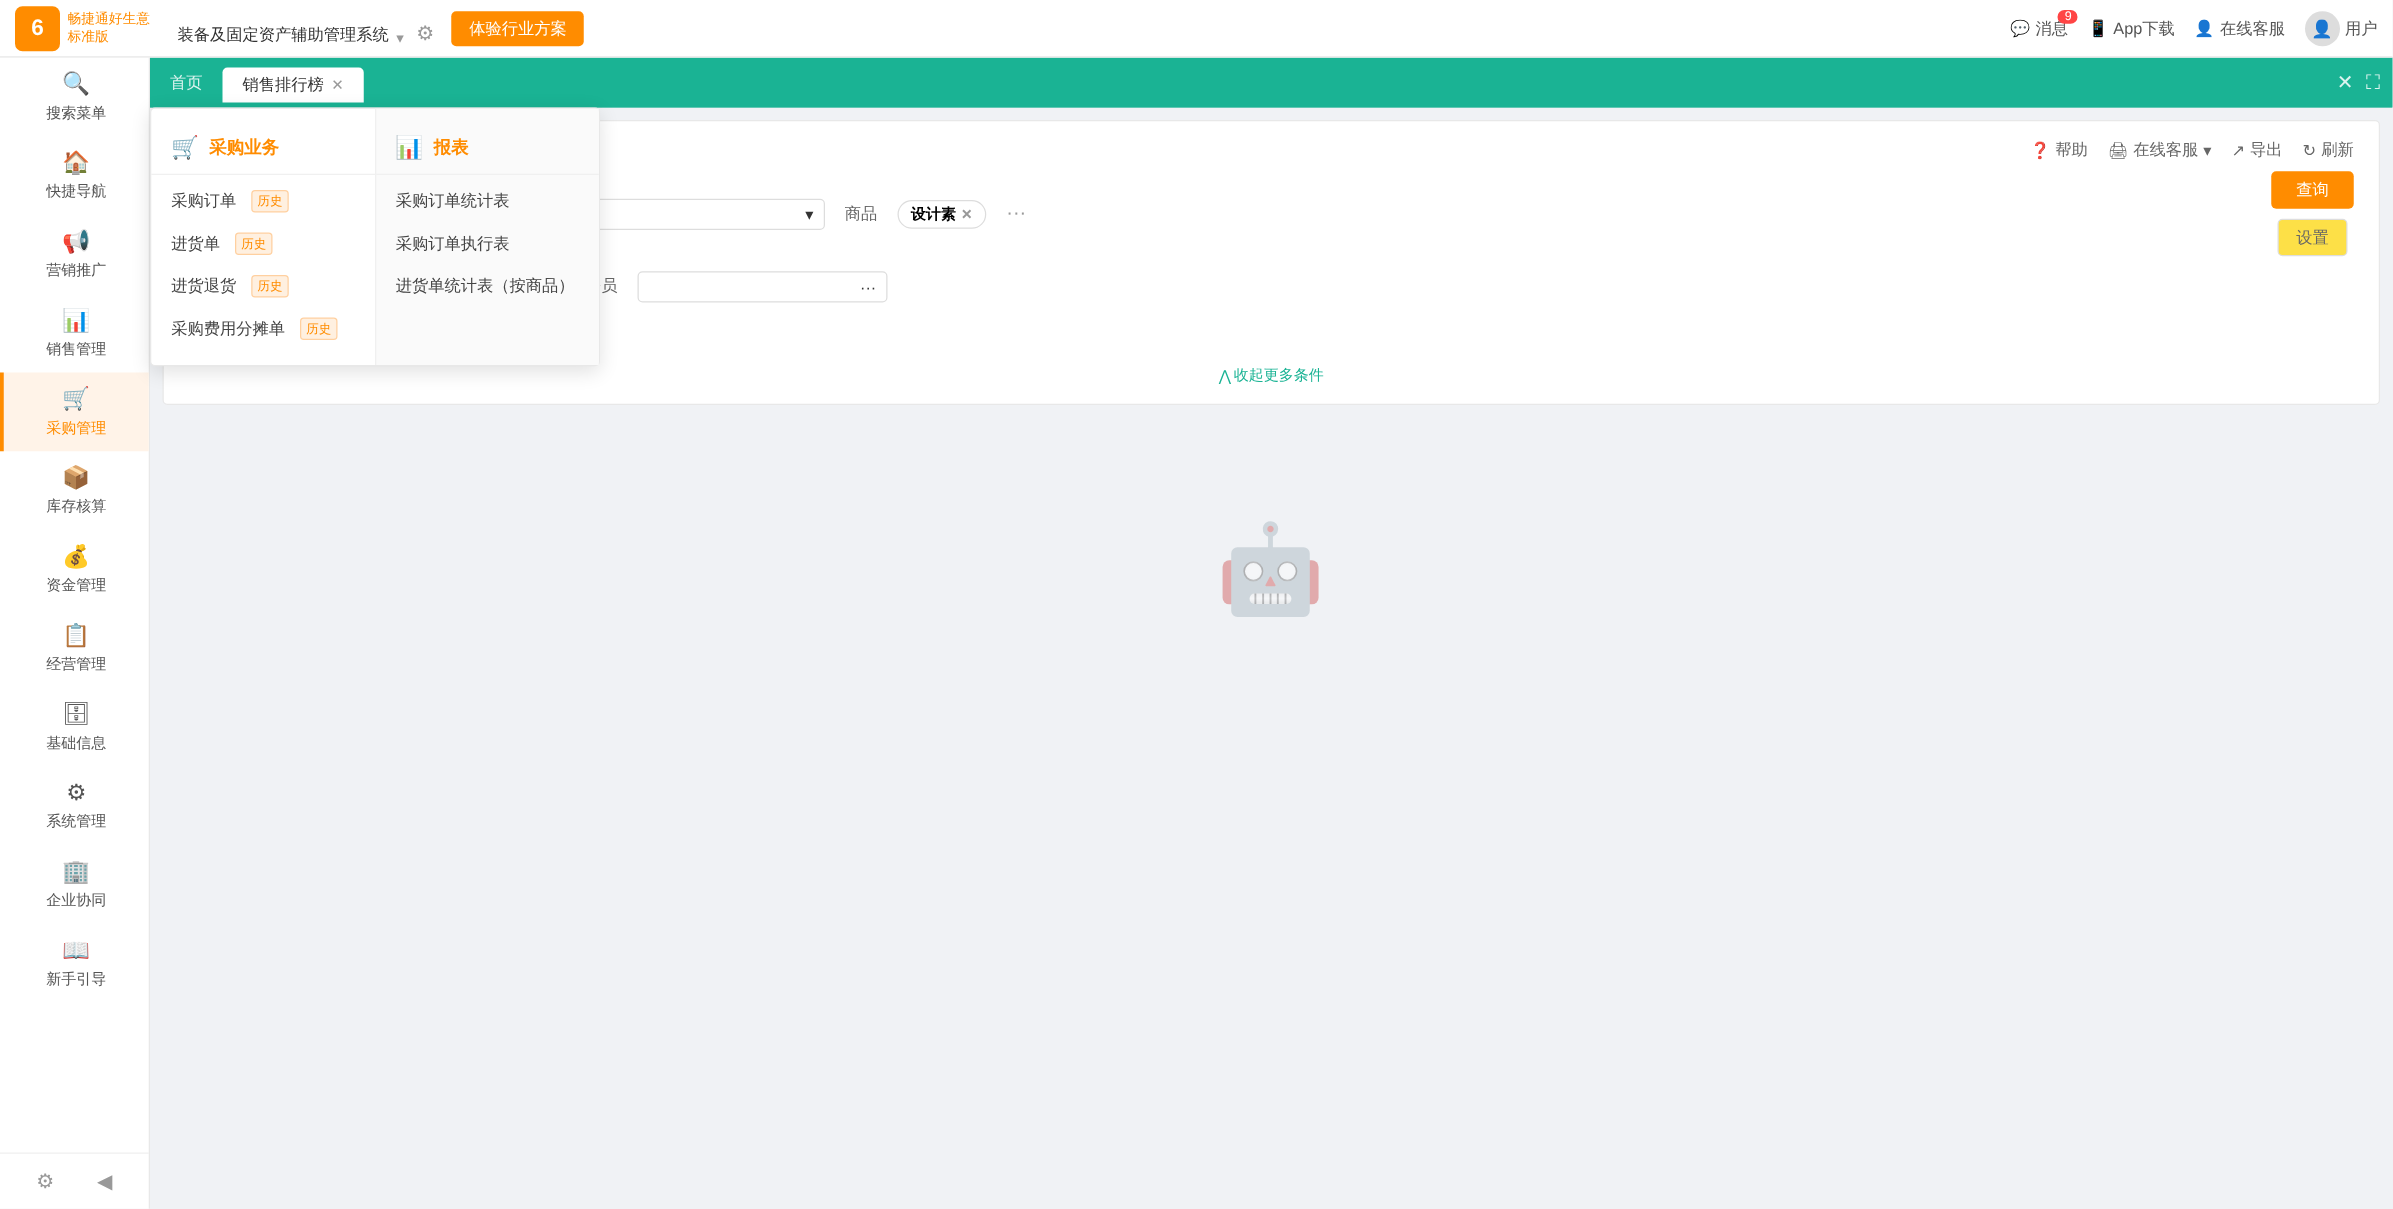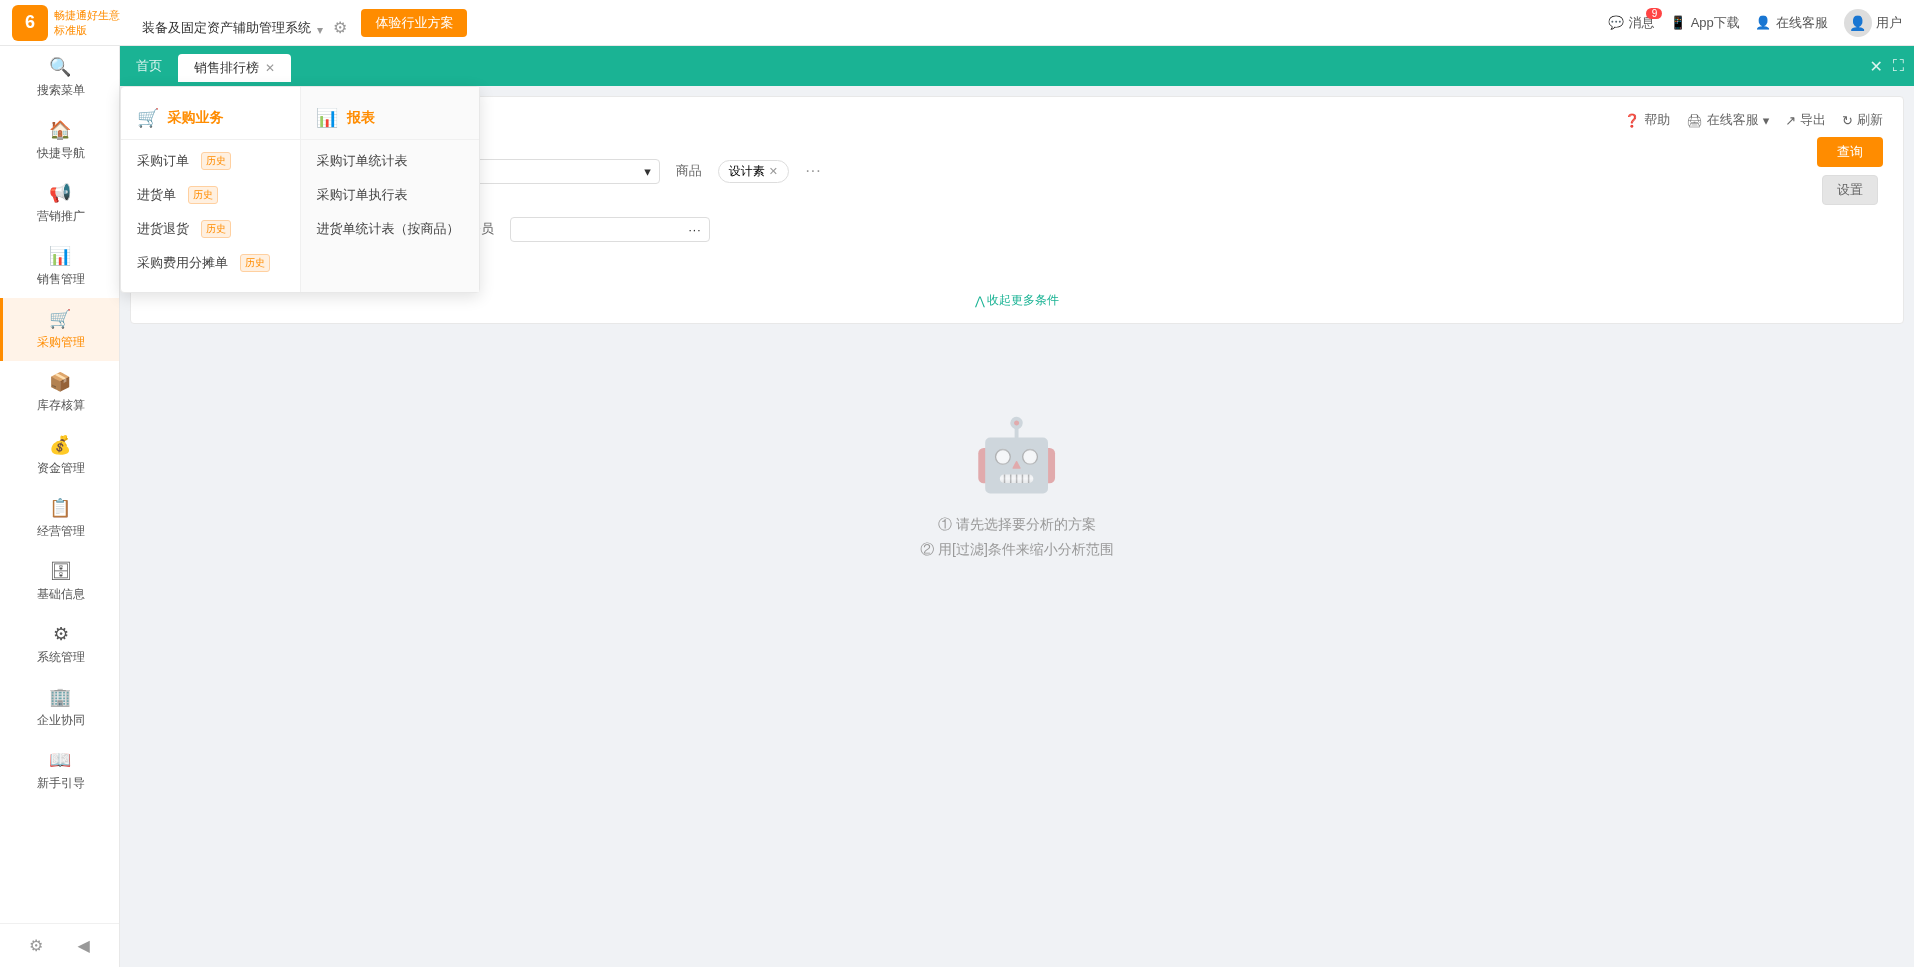--- a/index.html
+++ b/index.html
@@ -75,21 +75,21 @@
       border: 1px solid #ddd; border-radius: 4px; padding: 4px 8px;
       font-size: 13px; color: #333; background: #fff; min-width: 200px;
       display: flex; align-items: center; gap: 4px; cursor: pointer;
     }
     .date-range { display: flex; align-items: center; gap: 6px; }
     .date-btn { font-size: 12px; color: #1ab394; cursor: pointer; }
     .chip { background: #fff; border: 1px solid #ddd; border-radius: 12px; padding: 2px 10px; font-size: 12px; display: flex; align-items: center; gap: 4px; }
     .chip-remove { color: #999; cursor: pointer; font-size: 11px; }
     .toolbar-btn { display: flex; align-items: center; gap: 4px; color: #666; font-size: 13px; cursor: pointer; }
     .search-btn { background: #ff8c00; color: white; border: none; border-radius: 4px; padding: 6px 20px; font-size: 13px; cursor: pointer; }
-    .settings-btn { border: 1px solid #ddd; background: #e5e5e5; color: #666; border-radius: 4px; padding: 5px 14px; font-size: 13px; cursor: pointer; }
+    .settings-btn { border: 1px solid #ddd; background: #fde047; color: #666; border-radius: 4px; padding: 5px 14px; font-size: 13px; cursor: pointer; }
     .filter-actions { display: flex; flex-direction: column; align-items: flex-end; gap: 6px; }
     .collapse-btn { color: #1ab394; font-size: 12px; cursor: pointer; display: flex; align-items: center; gap: 2px; }
     .dots-btn { color: #999; font-size: 16px; cursor: pointer; }
 
     
     .empty-state {
       display: flex; flex-direction: column; align-items: center; justify-content: center;
       padding: 80px 20px; gap: 16px;
     }
     .empty-text { color: #999; font-size: 14px; line-height: 1.8; text-align: center; }
@@ -259,21 +259,21 @@
         <span class="date-btn">更多</span>
         <span class="date-btn">自定义</span>
         <span style="color:#333; font-size:13px;">~2024-12-31</span>
       </div>
       <span class="filter-label">单据状态</span>
       <div class="filter-select" style="min-width:200px; justify-content: space-between;">
         <span></span>
         <span>▾</span>
       </div>
       <span class="filter-label">商品</span>
-      <div style="display:flex; gap:6px;">
+      <div style="display:flex; gap:6px;font-weight:bold;">
         <div class="chip">
           <span>设计素</span>
           <span class="chip-remove">✕</span>
         </div>
       </div>
       <span class="dots-btn">···</span>
       <div class="filter-actions" style="margin-left: auto; display:flex; flex-direction:column; gap:8px; align-items:center;">
         <button class="search-btn">查询</button>
         <button class="settings-btn">设置</button>
       </div>
@@ -303,30 +303,20 @@
     <div style="display:flex; justify-content:center; padding-top: 4px;">
       <span class="collapse-btn">
         <span>⋀</span>
         <span>收起更多条件</span>
       </span>
     </div>
   </div>
 
   <div class="empty-state">
     <div style="font-size:70px; opacity:0.35; color:#ff8c00;">🤖</div>
-    <div class="empty-text">
-      <div>
-        <span style="color:#999;">①</span>
-        <span>请先选择要分析的方案</span>
-      </div>
-      <div>
-        <span style="color:#999;">②</span>
-        <span>用[过滤]条件来缩小分析范围</span>
-      </div>
-    </div>
   </div>
 </div>
 
 <div class="overlay" id="overlay"></div>
 
 <div class="dropdown-menu">
 
   <div class="dropdown-col">
     <div class="dropdown-header">
       <span class="dropdown-header-icon">🛒</span>

